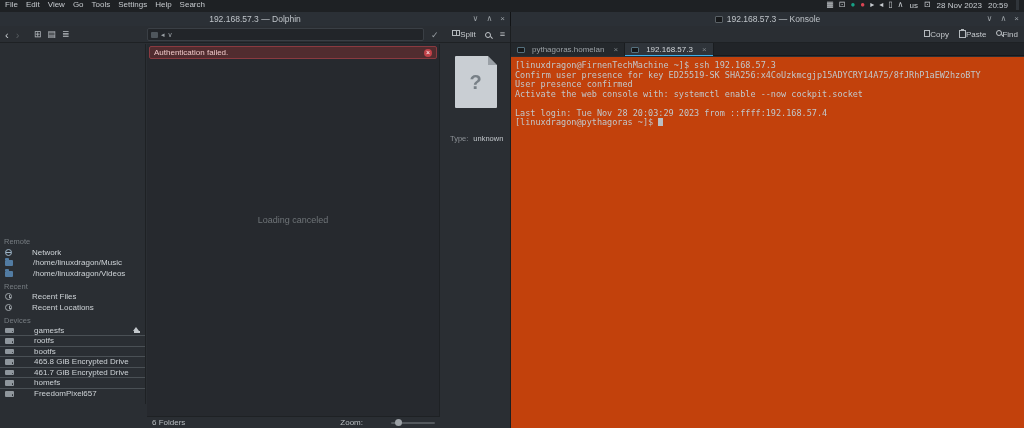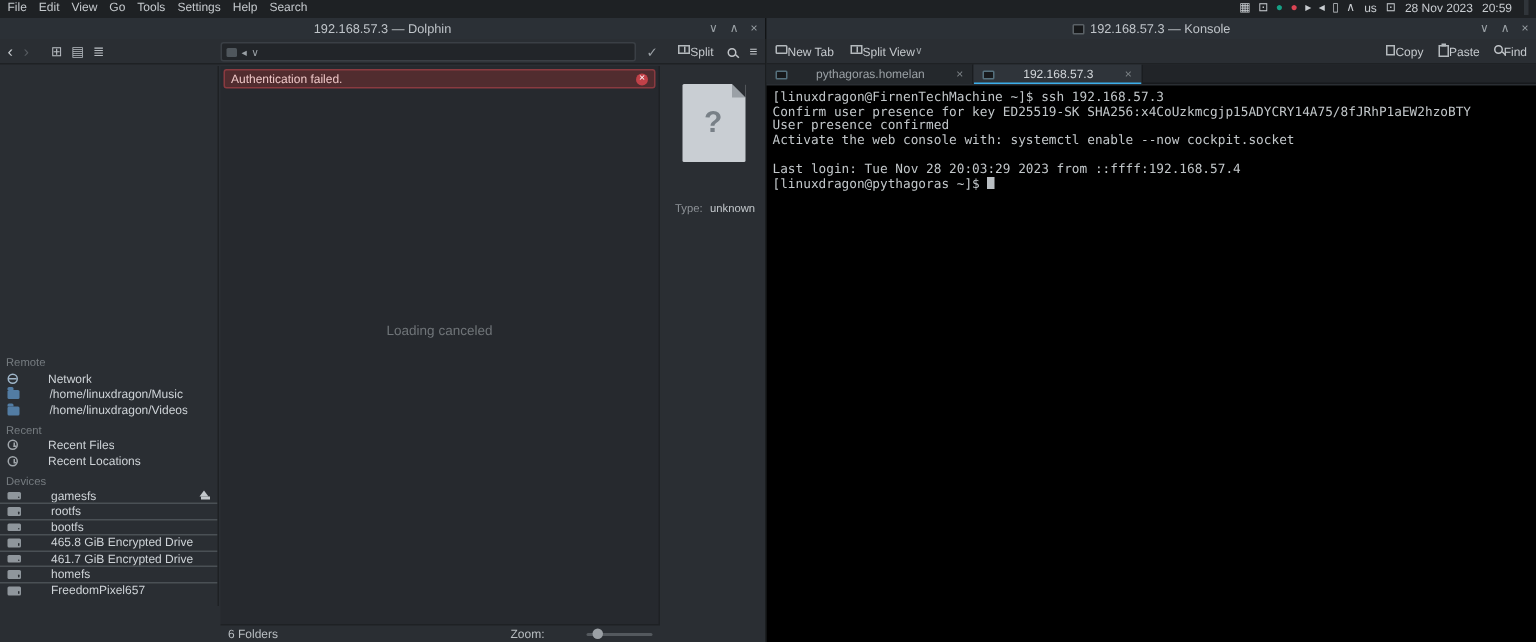--- a/index.html
+++ b/index.html
@@ -131,27 +131,27 @@
   .ic-newtab { width:8px; height:6px; border:1px solid #b4b9bd; border-radius:1px; }
   .chev { color:#9aa0a5; font-size:7px; }
   .ic-copy { width:6px; height:7px; border:1px solid #b4b9bd; position:relative; background:#2a2e33; }
   .ic-copy::before { content:""; position:absolute; left:-3px; top:-3px; width:6px; height:7px;
                      border:1px solid #b4b9bd; z-index:-1; }
   .ic-paste { width:7px; height:8px; border:1px solid #b4b9bd; position:relative; }
   .ic-paste::before { content:""; position:absolute; top:-2px; left:1.5px; width:3px; height:2px; background:#b4b9bd; }
 
   .k-tabbar { position:absolute; top:17px; left:0; right:0; height:13px; background:#212428;
               border-bottom:1px solid #17191c; display:flex; }
-  .tab { height:13px; display:inline-flex; align-items:center; gap:19px; padding:0 6px; font-size:8px;
+  .tab { height:13px; display:inline-flex; align-items:center; gap:7px; padding:0 6px; font-size:8px;
          color:#9aa0a5; background:#24282c; border-right:1px solid #1a1d20; cursor:pointer; }
   .tab.active { background:#2f343a; color:#d2d6da; box-shadow:inset 0 -1px 0 #3daee9; }
   .ic-term { width:8px; height:6px; background:#17191b; border:1px solid #55707d; border-radius:1px; }
   .tab-close { color:#7e8488; font-size:8px; margin-left:2px; cursor:pointer; }
 
-  .k-term { position:absolute; top:31px; left:0; right:0; bottom:0; background:#000000;
+  .k-term { position:absolute; top:31px; left:0; right:0; bottom:0; background:#c2410c;
             padding:4px 4px; font-family:"DejaVu Sans Mono", monospace; font-size:8.5px;
             line-height:9.5px; color:#c2c7ca; white-space:pre; overflow:hidden; }
   .t-line { min-height:9.5px; }
   .cursor { display:inline-block; width:5px; height:8px; background:#b9bec2; vertical-align:-1px; }
 </style>
 </head>
 <body>
 
 <div id="screen">
 
@@ -320,31 +320,20 @@
       <span class="zoom-label">Zoom:</span>
       <span class="zoom-slider">
         <span class="zoom-knob"></span>
       </span>
     </div>
   </div>
 
   <div class="konsole">
 
     <div class="k-toolbar">
-      <div class="k-left">
-        <span class="tool-btn">
-          <span class="ic-newtab"></span>
-          <span>New Tab</span>
-        </span>
-        <span class="tool-btn">
-          <span class="ic-split"></span>
-          <span>Split View</span>
-          <span class="chev">∨</span>
-        </span>
-      </div>
       <div class="k-right">
         <span class="tool-btn">
           <span class="ic-copy"></span>
           <span>Copy</span>
         </span>
         <span class="tool-btn">
           <span class="ic-paste"></span>
           <span>Paste</span>
         </span>
         <span class="tool-btn">

